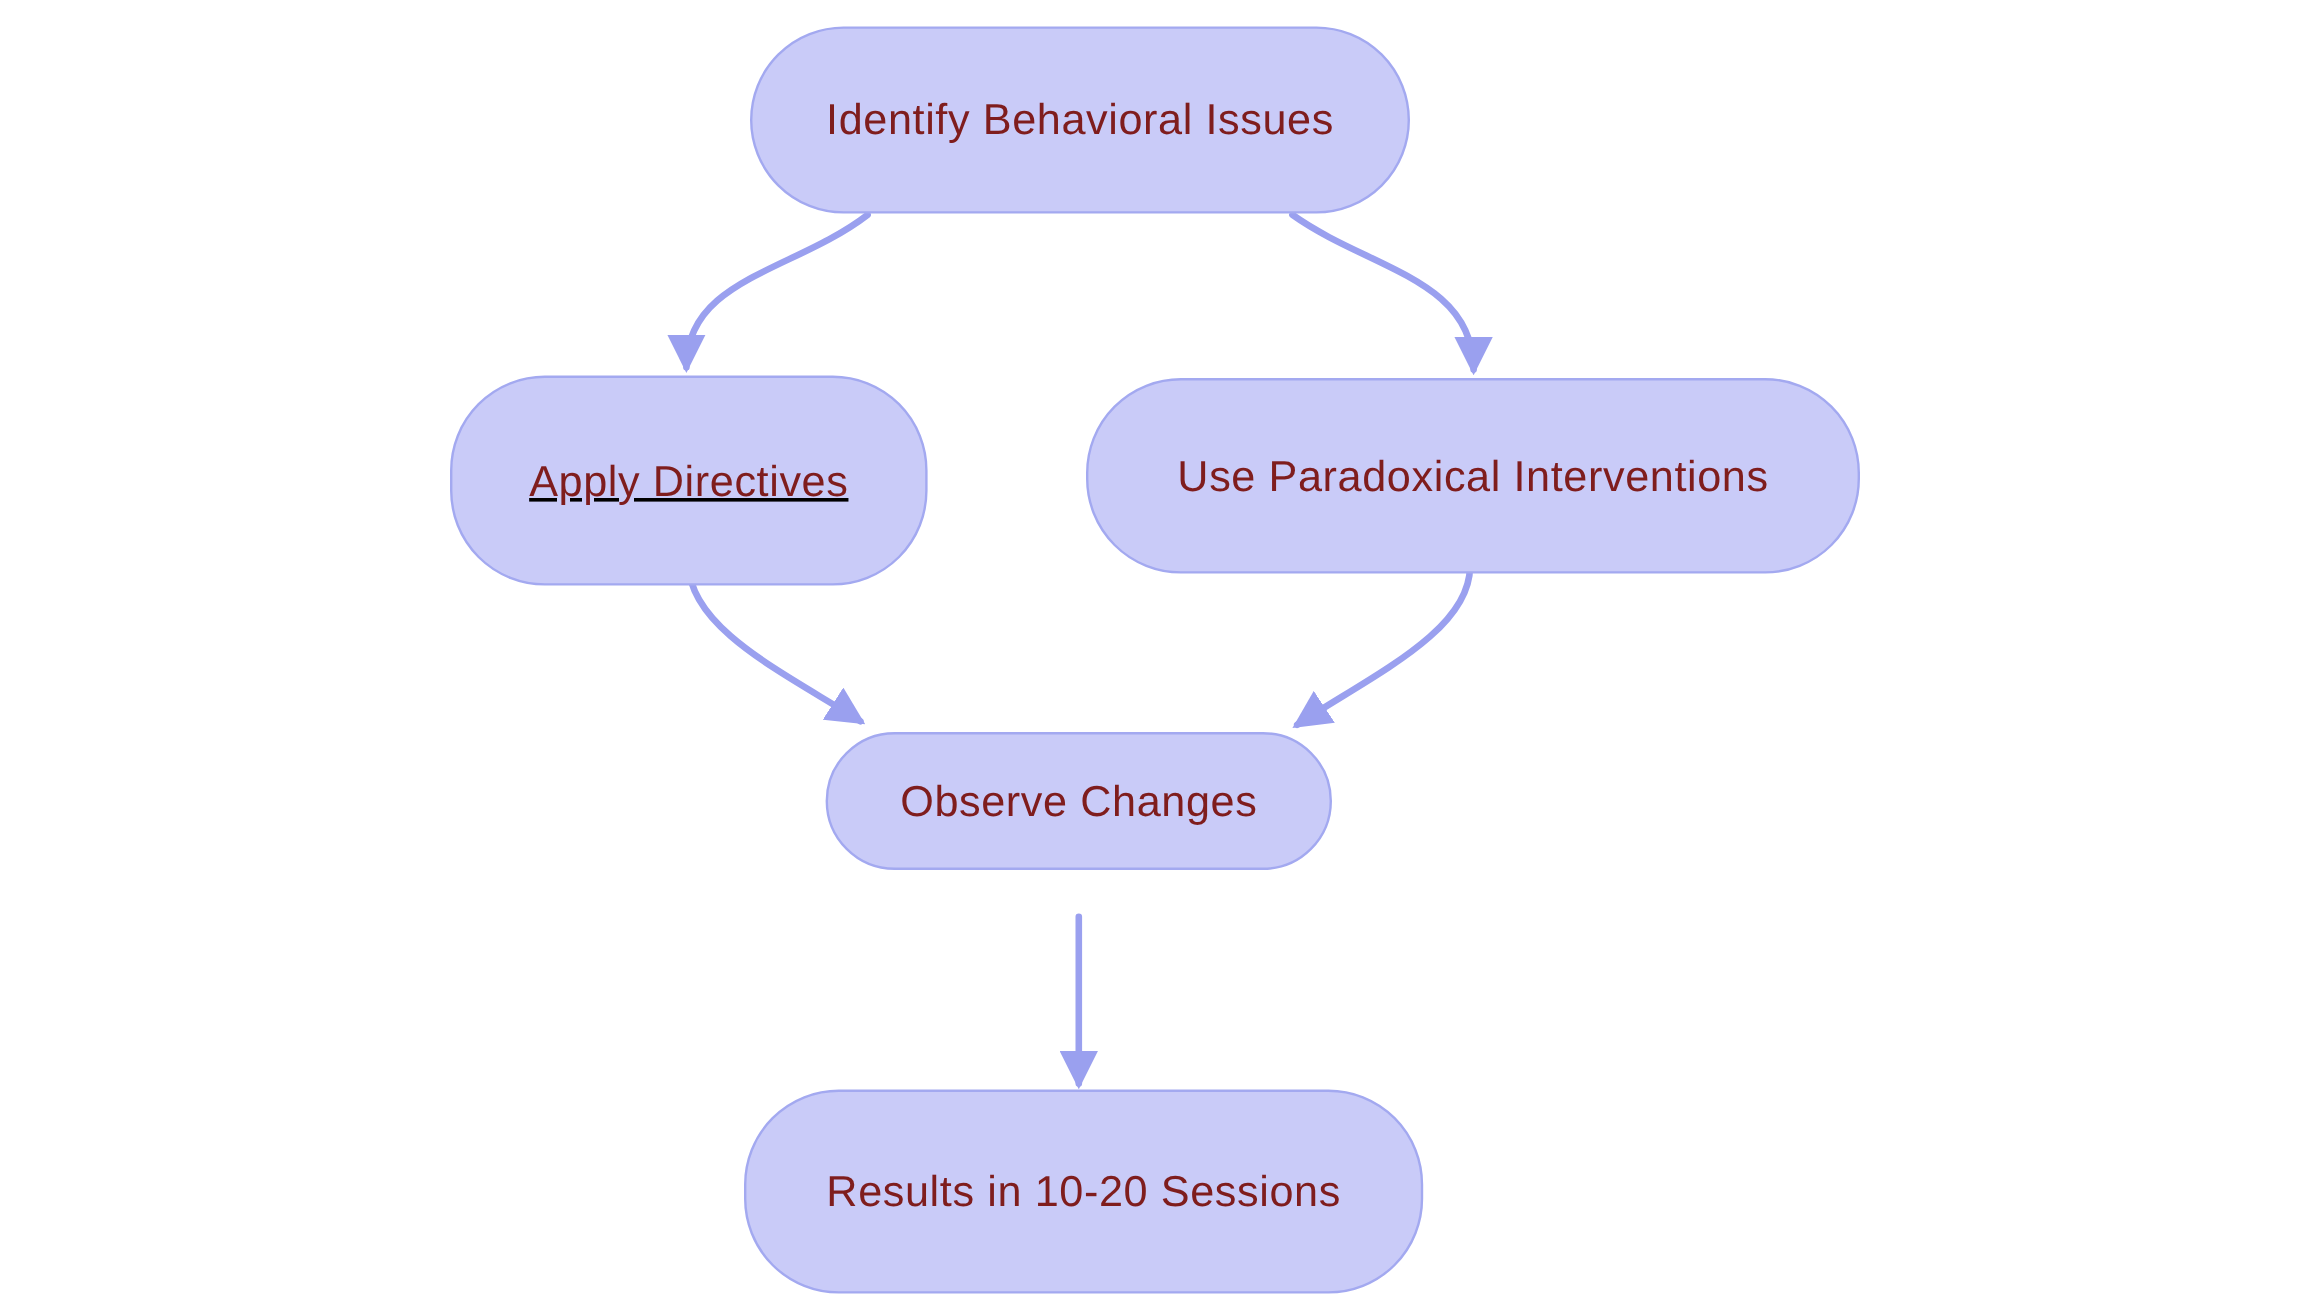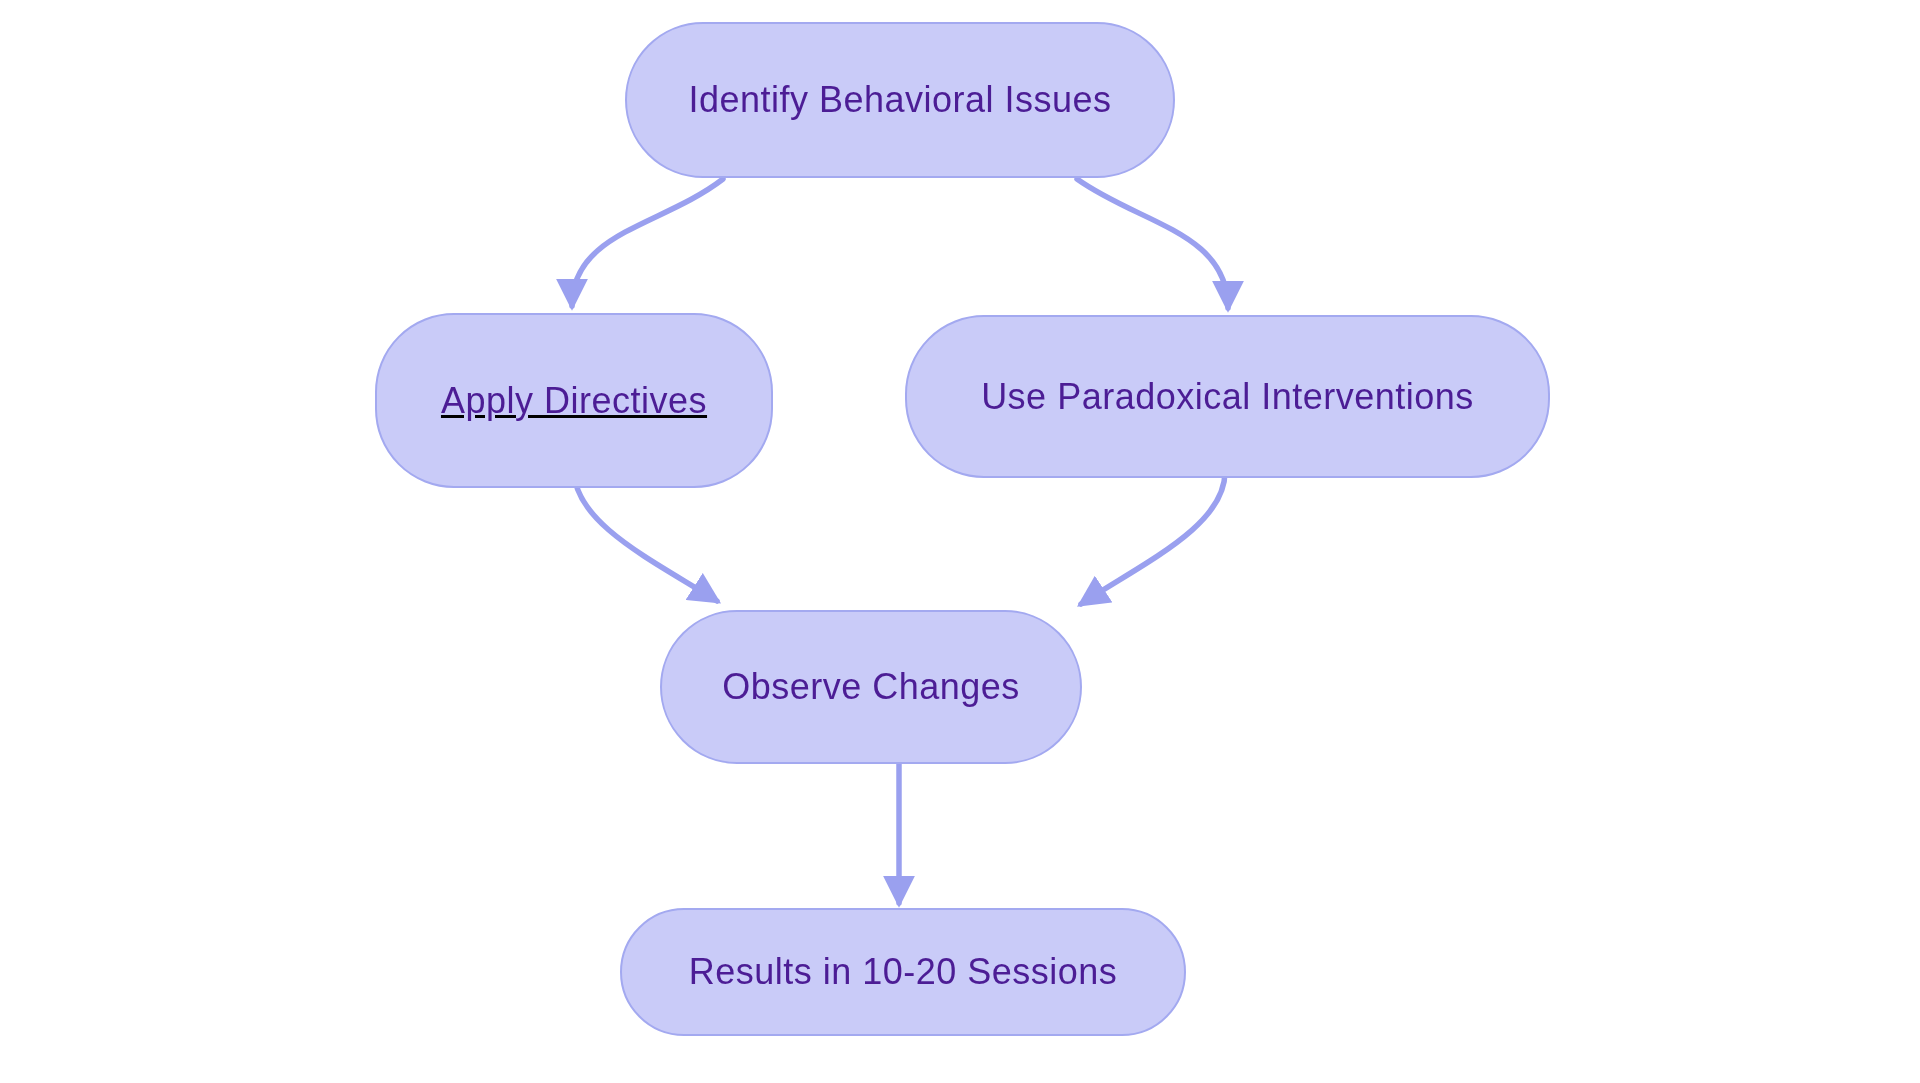--- a/index.html
+++ b/index.html
@@ -28,33 +28,33 @@
     box-sizing: border-box;
     display: flex;
     align-items: center;
     justify-content: center;
     background: #c9cbf8;
     border: 2.5px solid #a3a9f0;
     border-radius: 79px;
     z-index: 2;
   }
   .node .label {
-    color: #4c1d95;
+    color: #7f1d1d;
     font-size: 36px;
     font-weight: 400;
     letter-spacing: 0.5px;
     text-align: center;
     white-space: nowrap;
     padding: 0 30px;
   }
   .node-identify    { left: 625px; top: 22px;  width: 550px; height: 156px; }
   .node-apply       { left: 375px; top: 313px; width: 398px; height: 175px; text-decoration: underline; }
   .node-paradoxical { left: 905px; top: 315px; width: 645px; height: 163px; }
-  .node-observe     { left: 660px; top: 610px; width: 422px; height: 154px; }
-  .node-results     { left: 620px; top: 908px; width: 566px; height: 128px; }
+  .node-observe     { left: 688px; top: 610px; width: 422px; height: 115px; }
+  .node-results     { left: 620px; top: 908px; width: 566px; height: 170px; }
 </style>
 </head>
 <body>
 
 <div class="canvas">
 
   <svg class="edges-layer" viewBox="0 0 1920 1083" xmlns="http://www.w3.org/2000/svg">
     <defs>
       <marker id="arrowhead" viewBox="0 0 10 10" refX="8.5" refY="5" markerWidth="5.8" markerHeight="5.8" orient="auto">
         <path d="M 0 0 L 10 5 L 0 10 z" fill="#9aa0ef"></path>

